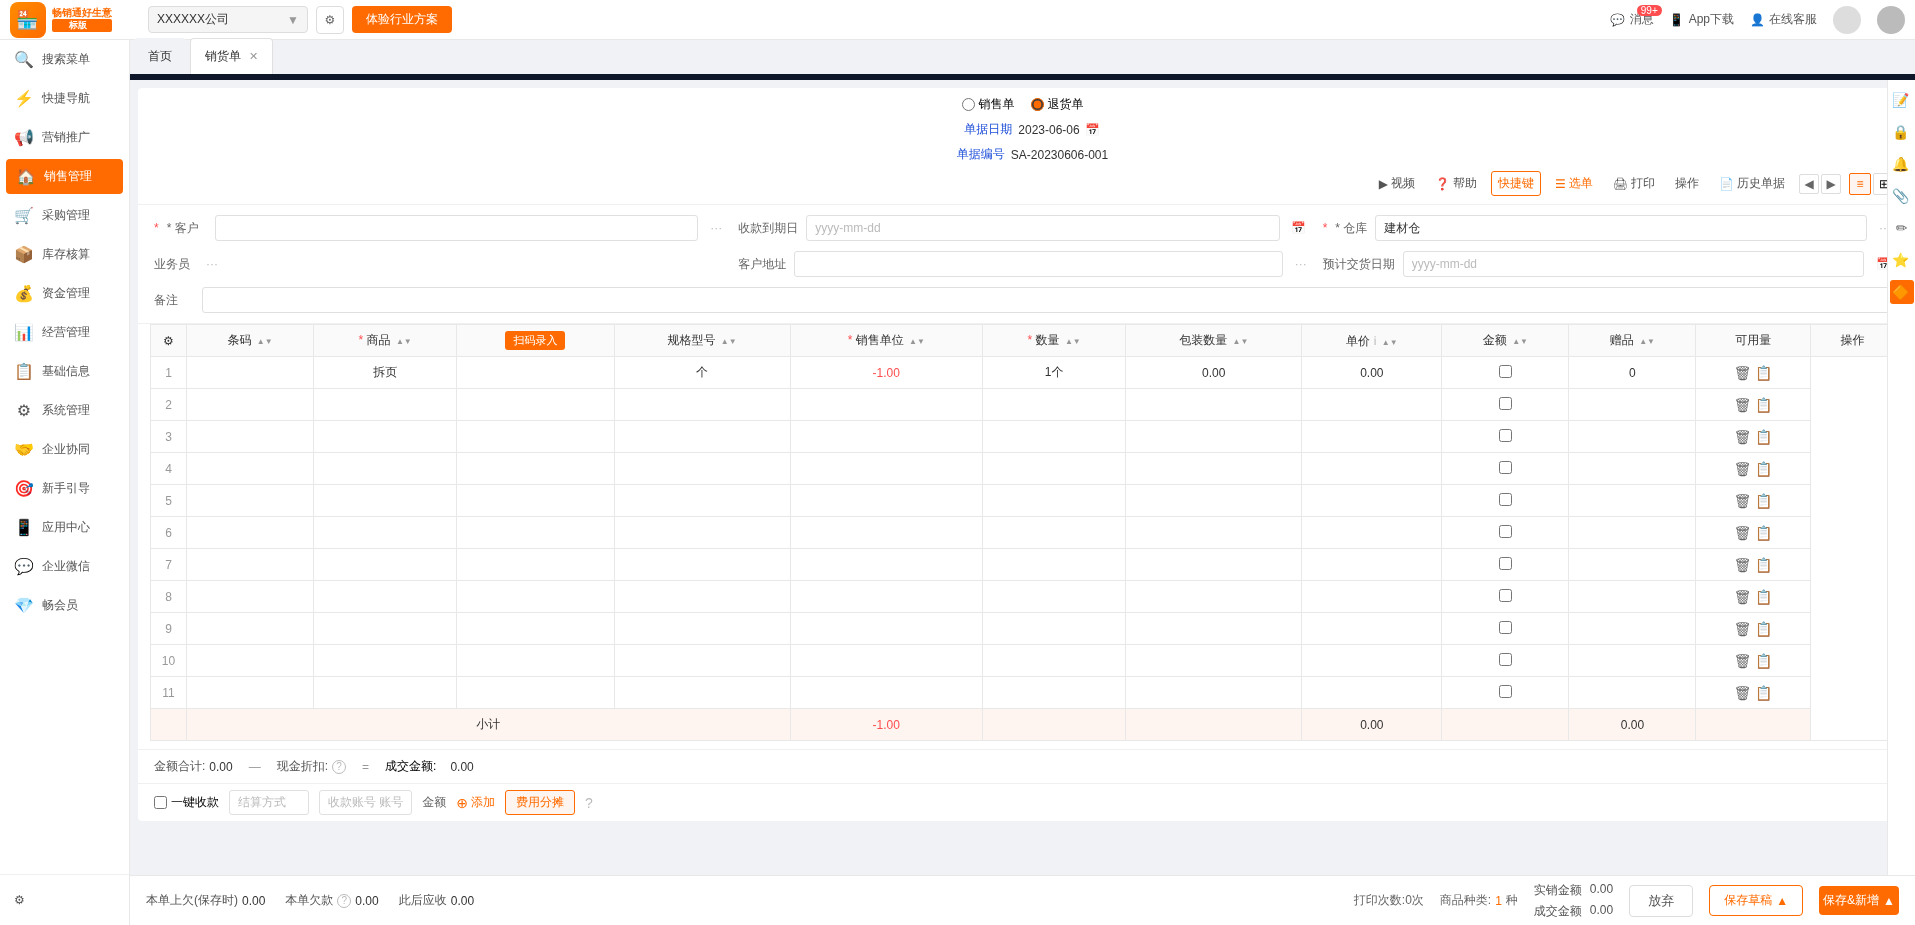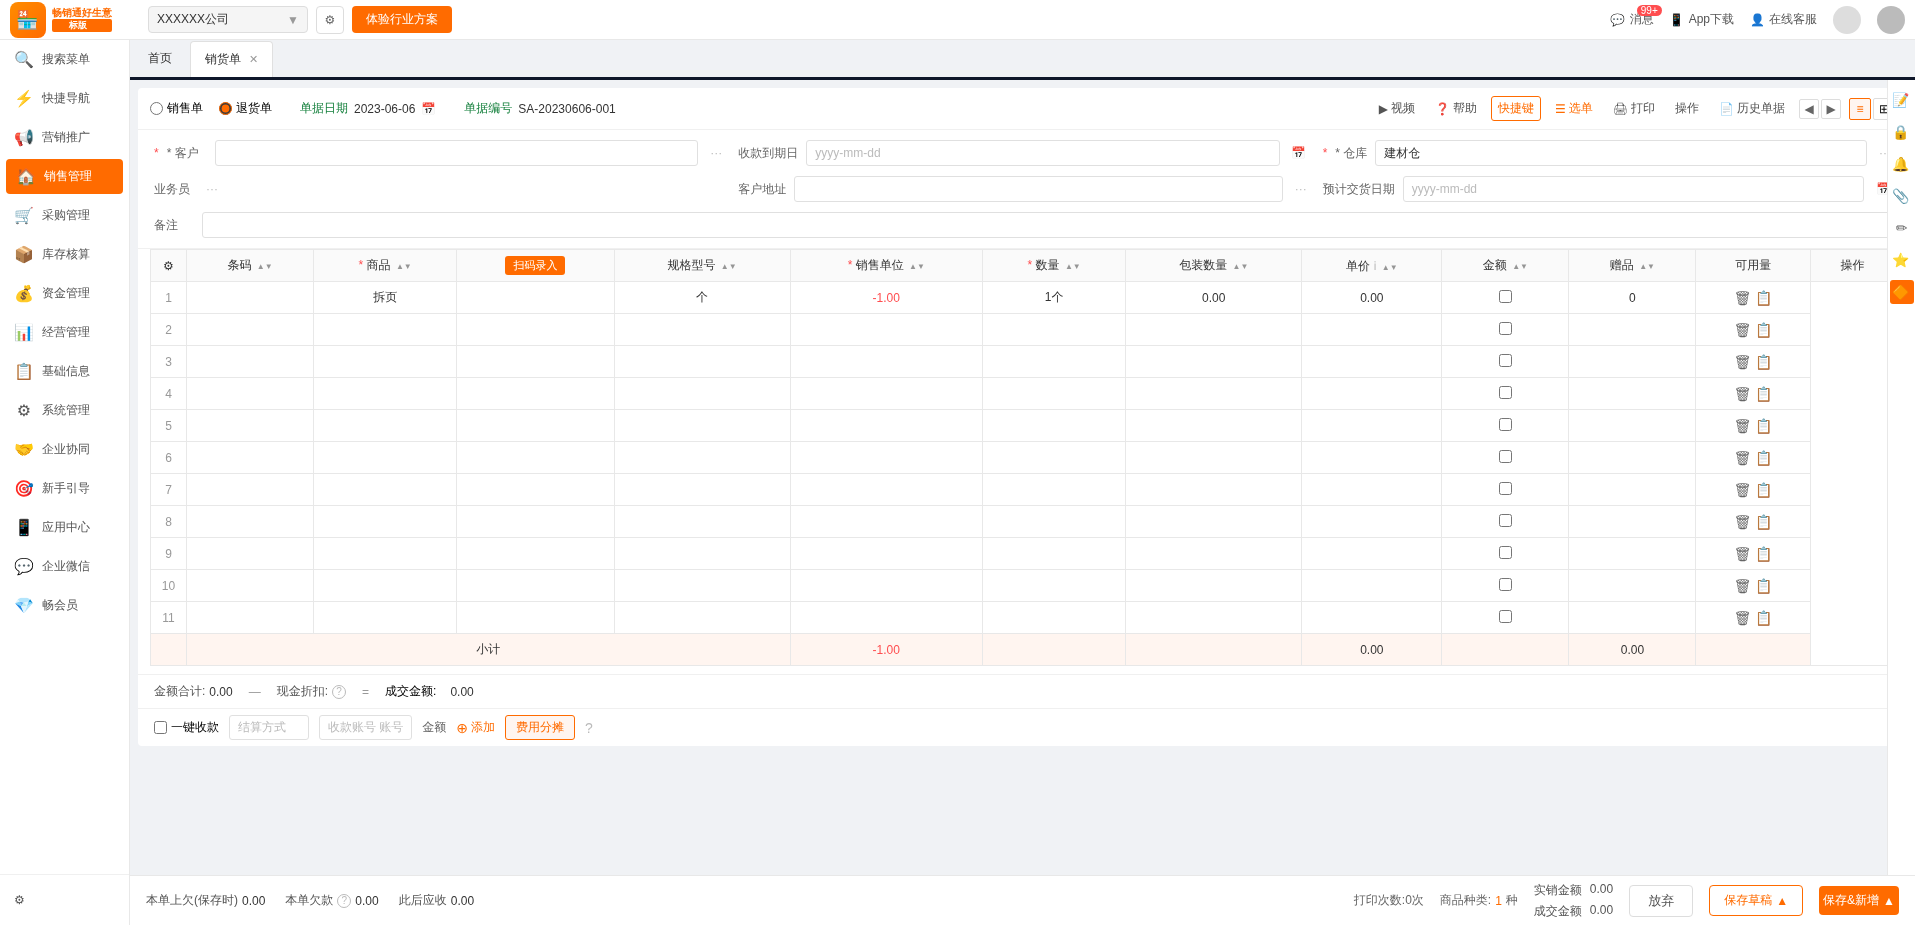--- a/index.html
+++ b/index.html
@@ -21,37 +21,37 @@
 
     
     .sidebar { position: absolute; left: 0; top: 40px; bottom: 0; width: 130px; background: #fff; border-right: 1px solid #e8e8e8; display: flex; flex-direction: column; }
     .sidebar-item { display: flex; align-items: center; padding: 10px 14px; cursor: pointer; color: #555; font-size: 13px; gap: 8px; }
     .sidebar-item.active { background: #ff6b00; color: white; border-radius: 4px; margin: 2px 6px; padding: 8px 10px; }
     .sidebar-item .s-icon { font-size: 16px; width: 20px; text-align: center; }
     .sidebar-bottom { margin-top: auto; border-top: 1px solid #f0f0f0; padding: 8px 0; }
     .sidebar-bottom .sidebar-item { font-size: 12px; }
 
     
-    .tab-bar { position: absolute; left: 130px; top: 40px; right: 0; height: 40px; background: #f0f2f5; display: flex; align-items: center; border-bottom: 3px solid #0f172a; }
+    .tab-bar { position: absolute; left: 130px; top: 40px; right: 0; height: 40px; background: #f0f2f5; display: flex; align-items: flex-end; border-bottom: 6px solid #0f172a; }
     .tab { display: flex; align-items: center; padding: 0 14px; height: 36px; background: #fff; border: 1px solid #e0e0e0; border-bottom: none; border-radius: 4px 4px 0 0; margin-left: 4px; cursor: pointer; color: #555; font-size: 13px; }
     .tab.home { background: #f0f2f5; border: none; color: #333; }
     .tab.active { background: #fff; color: #333; font-weight: 500; }
     .tab .tab-close { margin-left: 8px; color: #999; font-size: 11px; cursor: pointer; }
 
     
     .main-content { position: absolute; left: 130px; top: 80px; right: 0; bottom: 0; background: #f0f2f5; overflow: auto; }
     .form-container { background: #fff; margin: 8px; border-radius: 4px; padding: 0; }
 
     
-    .toolbar { display: flex; align-items: center; padding: 8px 12px; border-bottom: 1px solid #f0f0f0; gap: 8px; flex-wrap: wrap; }
+    .toolbar { display: flex; align-items: center; padding: 8px 12px; border-bottom: 1px solid #f0f0f0; gap: 8px; flex-wrap: wrap; flex-direction: column; }
     .radio-group { display: flex; align-items: center; gap: 16px; }
     .radio-item { display: flex; align-items: center; gap: 4px; cursor: pointer; }
     .radio-item input[type=radio] { cursor: pointer; accent-color: #ff6b00; }
     .field-group { display: flex; align-items: center; gap: 6px; margin-left: 20px; }
-    .field-label { color: #15803d; white-space: nowrap; }
+    .field-label { color: #1d4ed8; white-space: nowrap; }
     .field-value { color: #333; font-weight: 500; }
     .toolbar-right { margin-left: auto; display: flex; align-items: center; gap: 8px; }
     .toolbar-btn { display: flex; align-items: center; gap: 3px; cursor: pointer; color: #555; font-size: 12px; padding: 3px 6px; border-radius: 3px; }
     .nav-arrows { display: flex; gap: 2px; }
     .nav-arrow { width: 20px; height: 20px; border: 1px solid #ddd; border-radius: 2px; display: flex; align-items: center; justify-content: center; cursor: pointer; color: #666; }
     .view-toggle { display: flex; gap: 2px; }
     .view-btn { width: 22px; height: 22px; border: 1px solid #ddd; border-radius: 2px; display: flex; align-items: center; justify-content: center; cursor: pointer; }
     .view-btn.active { background: #fff5f0; border-color: #ff6b00; color: #ff6b00; }
     .form-row { display: flex; align-items: center; gap: 8px; }
     .form-input { flex: 1; border: 1px solid #e0e0e0; border-radius: 3px; padding: 4px 8px; color: #333; background: #fff; min-height: 26px; display: flex; align-items: center; }

